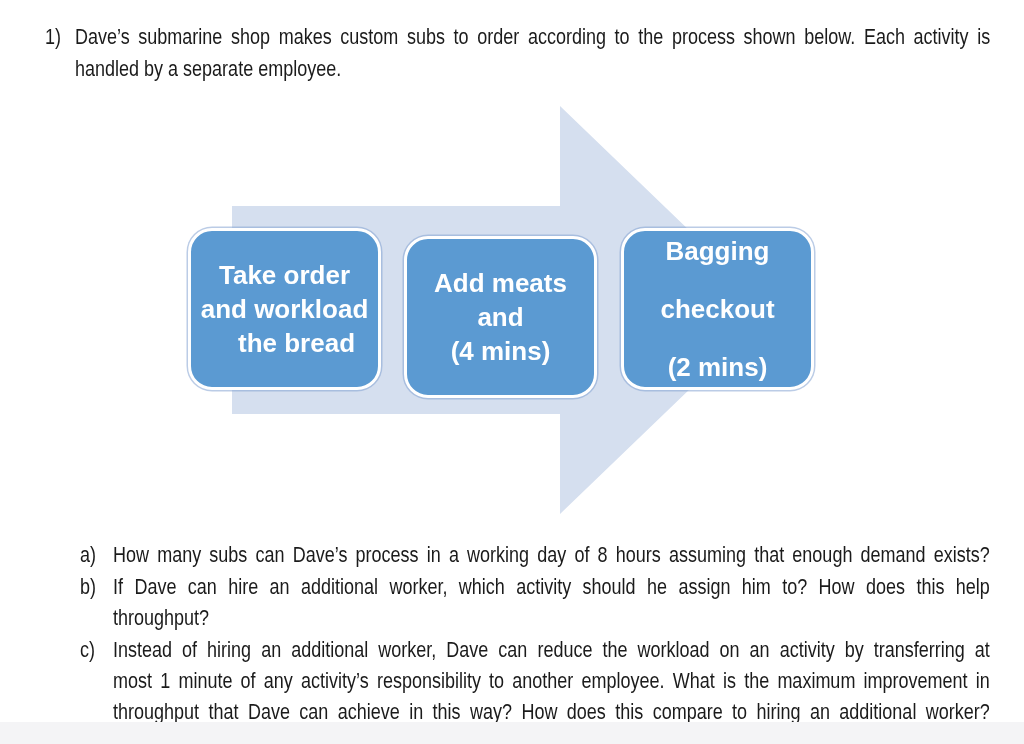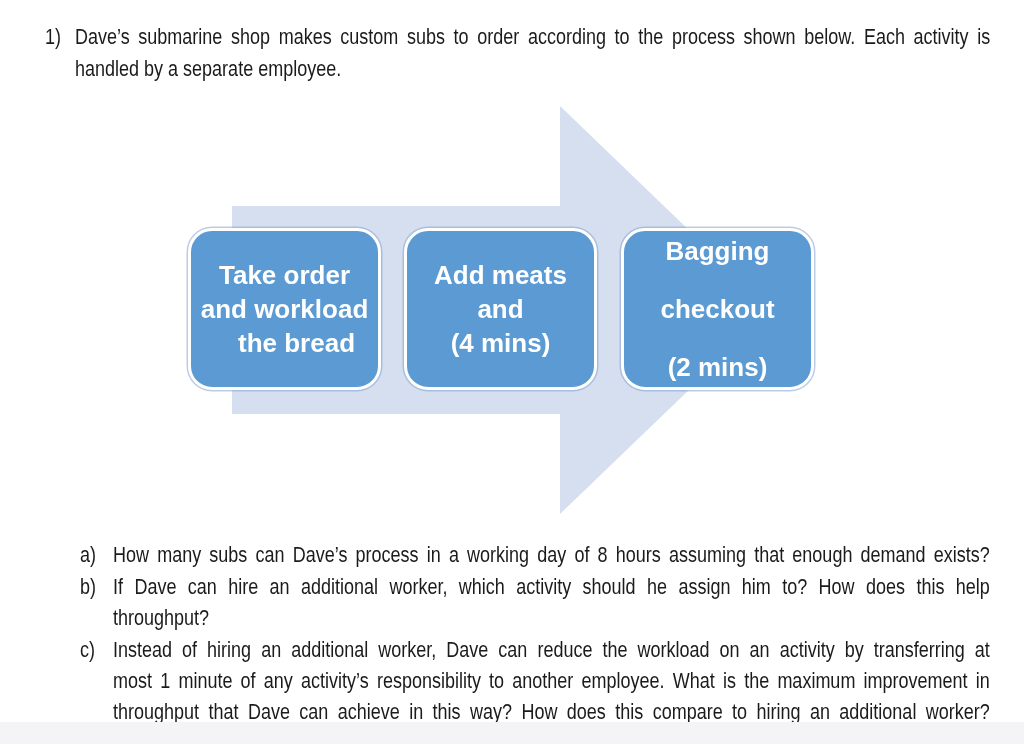--- a/index.html
+++ b/index.html
@@ -76,21 +76,21 @@
 <svg class="arrow-svg" viewBox="0 0 620 420">
   <polygon points="32,106 360,106 360,6 572,210 360,414 360,314 32,314" fill="#d5dfef"></polygon>
 </svg>
 
 <div class="step" style="left: 188px; background: rgb(91, 154, 210);">
   <span class="line" style="color: rgb(255, 255, 255);">Take order</span>
   <span class="line" style="color: rgb(255, 255, 255);">and workload</span>
   <span class="line" style="color: rgb(255, 255, 255); margin-left: 24px;">the bread</span>
 </div>
 
-<div class="step" style="left: 404px; background: rgb(91, 154, 210);">
+<div class="step" style="left: 404px; background: rgb(91, 154, 210); margin-top: 8px;">
   <span class="line" style="color: rgb(255, 255, 255);">Add meats</span>
   <span class="line" style="color: rgb(255, 255, 255);">and</span>
   <span class="line" style="color: rgb(255, 255, 255);">(4 mins)</span>
 </div>
 
 <div class="step" style="left: 621px; background: rgb(91, 154, 210); gap: 24px;">
   <span class="line" style="color: rgb(255, 255, 255);">Bagging</span>
   <span class="line" style="color: rgb(255, 255, 255);">checkout</span>
   <span class="line" style="color: rgb(255, 255, 255);">(2 mins)</span>
 </div>

